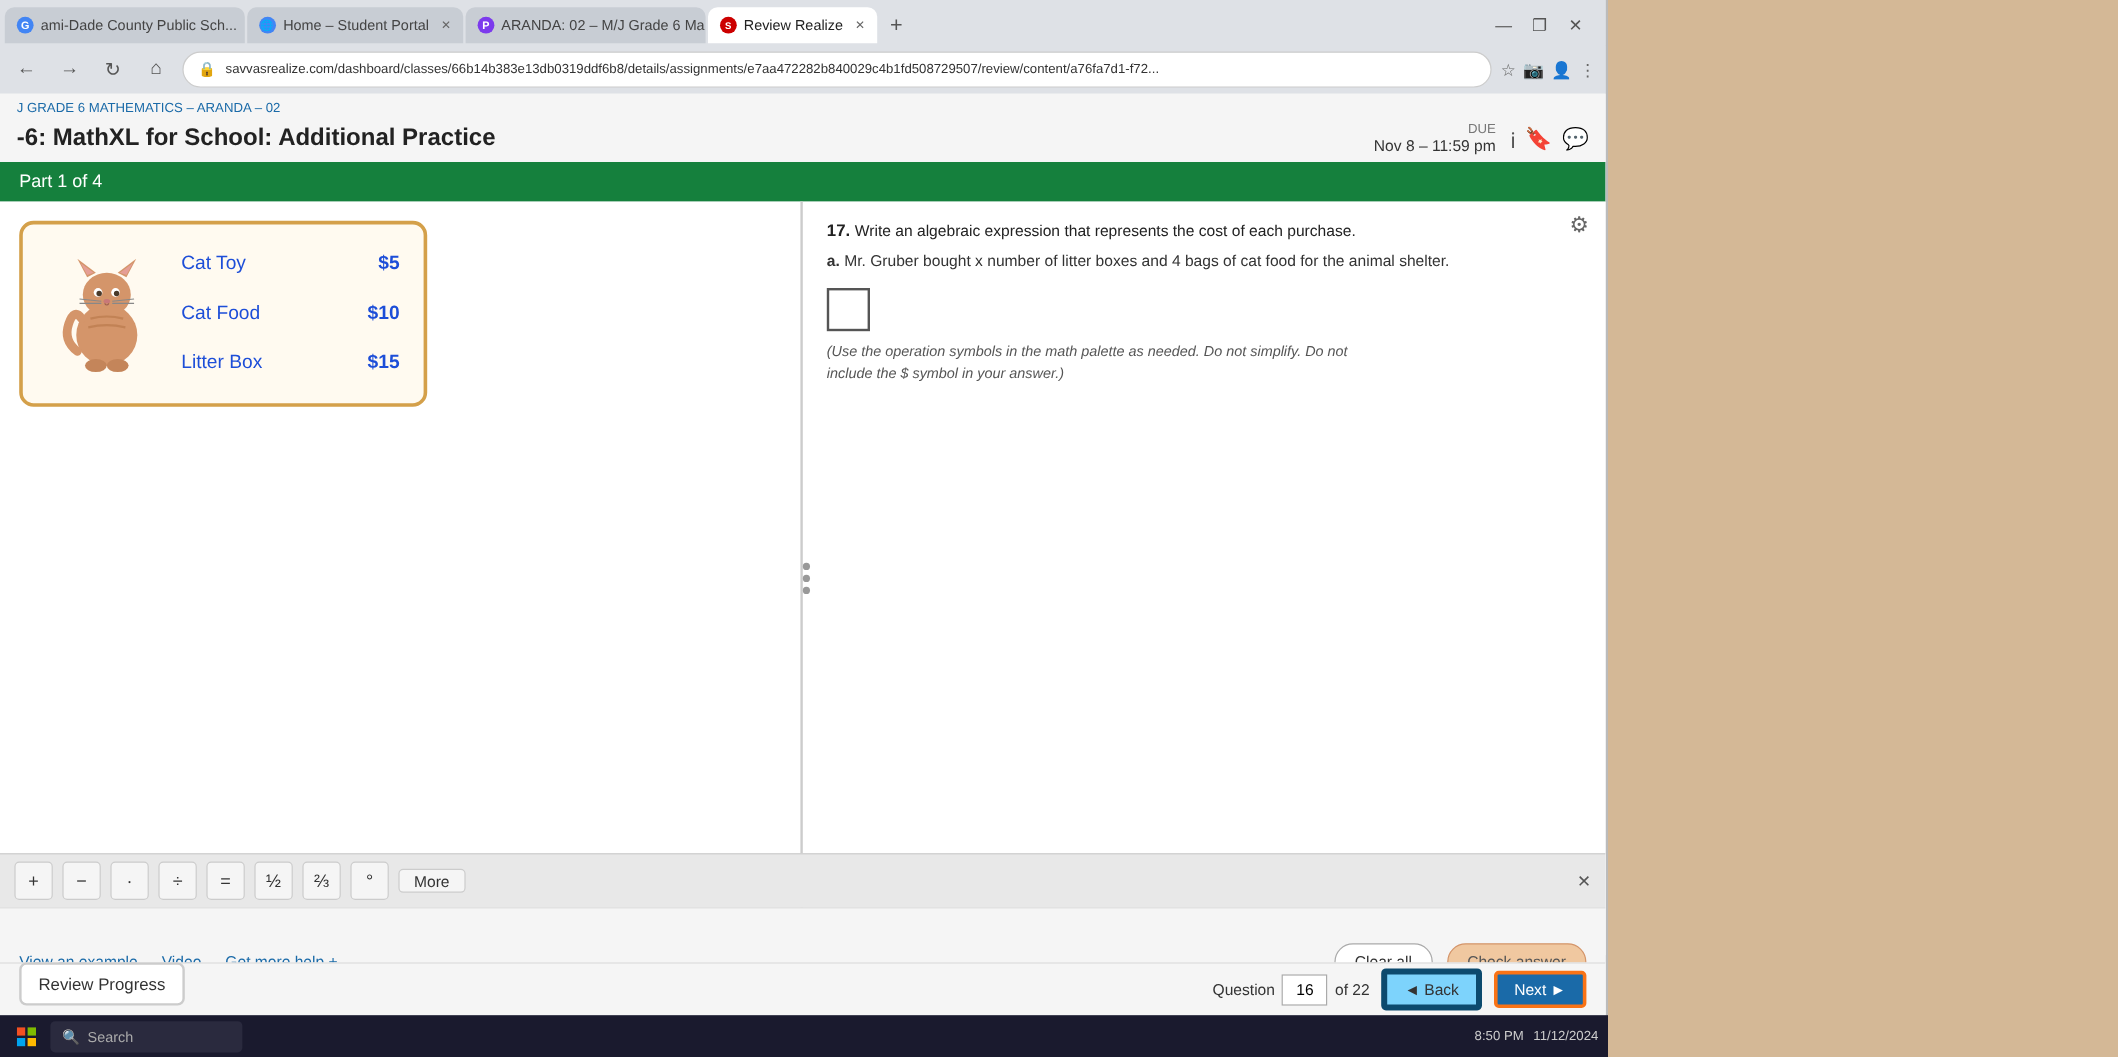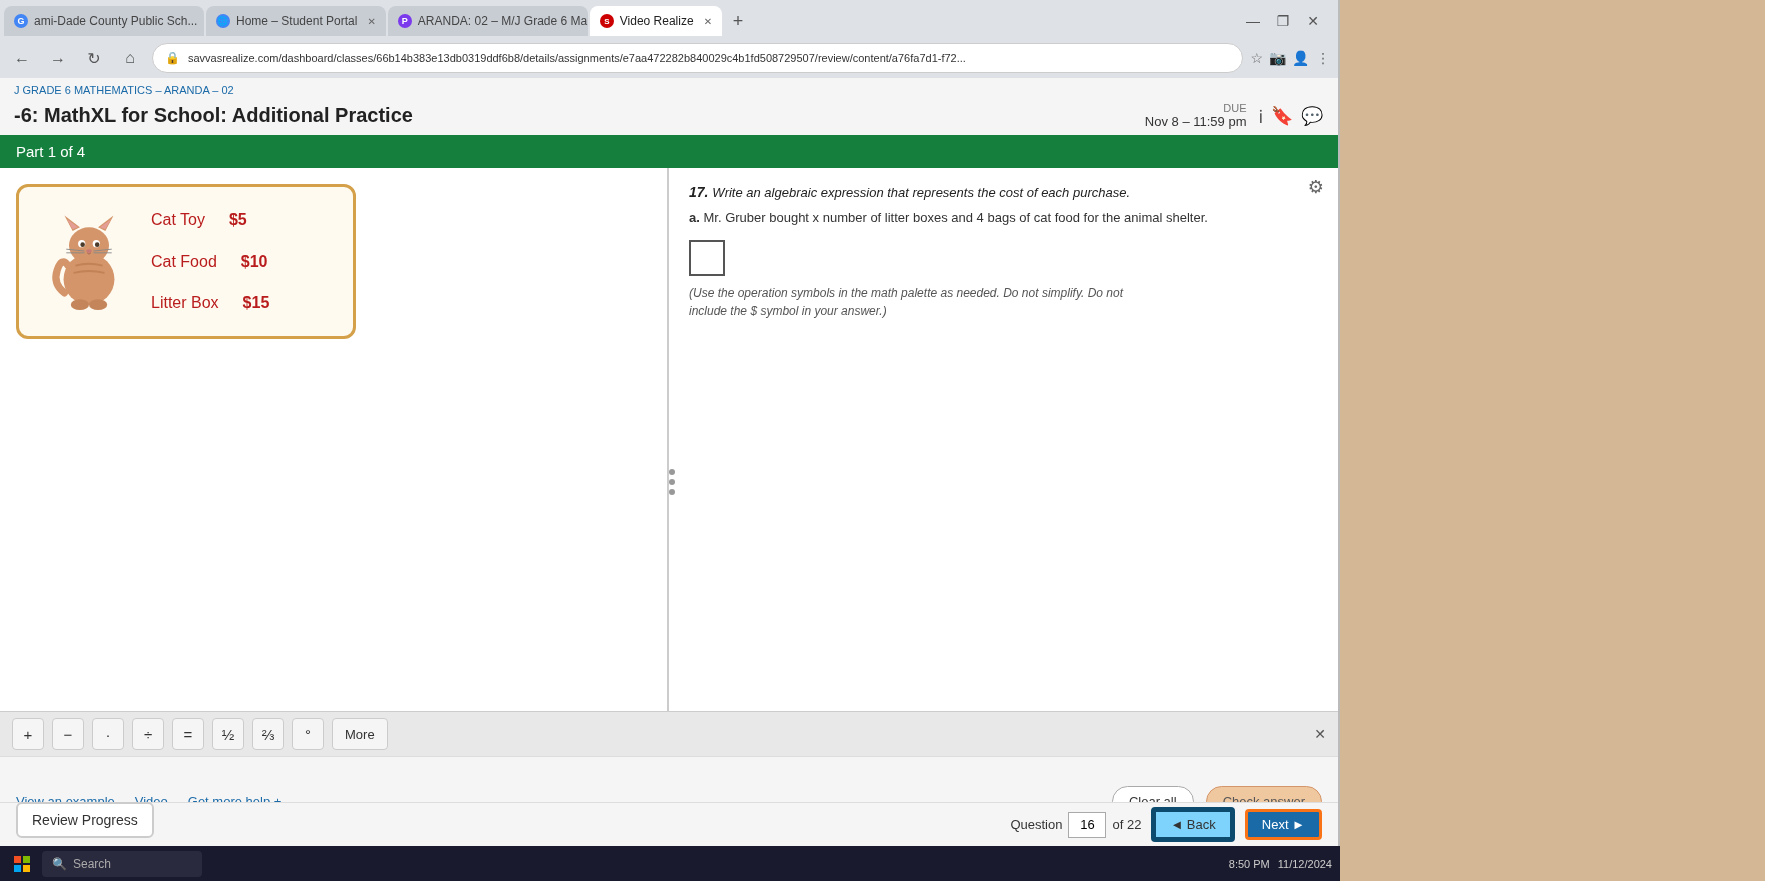--- a/index.html
+++ b/index.html
@@ -270,23 +270,24 @@
 
     
     .cat-svg { width: 90px; height: 100px; }
 
     .price-list {
       flex: 1;
     }
 
     .price-row {
       display: flex;
+      justify-content: space-between;
       font-size: 16px;
       font-weight: 500;
-      color: #b91c1c;
+      color: #1d4ed8;
       padding: 8px 0;
       line-height: 1.6;
     }
 
     .price-label { margin-right: 24px; }
     .price-value { font-weight: 600; }
 
     
     .panel-divider {
       position: absolute;
@@ -305,21 +306,20 @@
       background: #999;
       border-radius: 50%;
     }
 
     
     .question-number {
       font-size: 14px;
       font-weight: bold;
       color: #222;
       margin-bottom: 8px;
-      font-style: italic;
     }
 
     .question-part {
       font-size: 13px;
       color: #333;
       margin-bottom: 12px;
       line-height: 1.5;
     }
 
     .answer-box {
@@ -367,21 +367,21 @@
       background: #f5f5f5;
       border: 1px solid #ccc;
       border-radius: 4px;
       font-size: 15px;
       cursor: pointer;
       color: #333;
     }
 
     .more-btn {
       padding: 0 12px;
-      height: 32px;
+      height: 20px;
       background: #f5f5f5;
       border: 1px solid #ccc;
       border-radius: 4px;
       font-size: 13px;
       cursor: pointer;
       color: #333;
     }
 
     
     .bottom-bar {
@@ -579,21 +579,21 @@
       <span>Home – Student Portal</span>
       <span class="tab-close">✕</span>
     </div>
     <div class="tab inactive">
       <span class="tab-icon purple">P</span>
       <span>ARANDA: 02 – M/J Grade 6 Ma...</span>
 
     </div>
     <div class="tab active">
       <span class="tab-icon savvas">S</span>
-      <span>Video Realize</span>
+      <span>Review Realize</span>
       <span class="tab-close">✕</span>
     </div>
     <div class="new-tab-btn">+</div>
     <div class="window-controls">
       <div class="win-btn">—</div>
       <div class="win-btn">❐</div>
       <div class="win-btn">✕</div>
     </div>
   </div>
 

